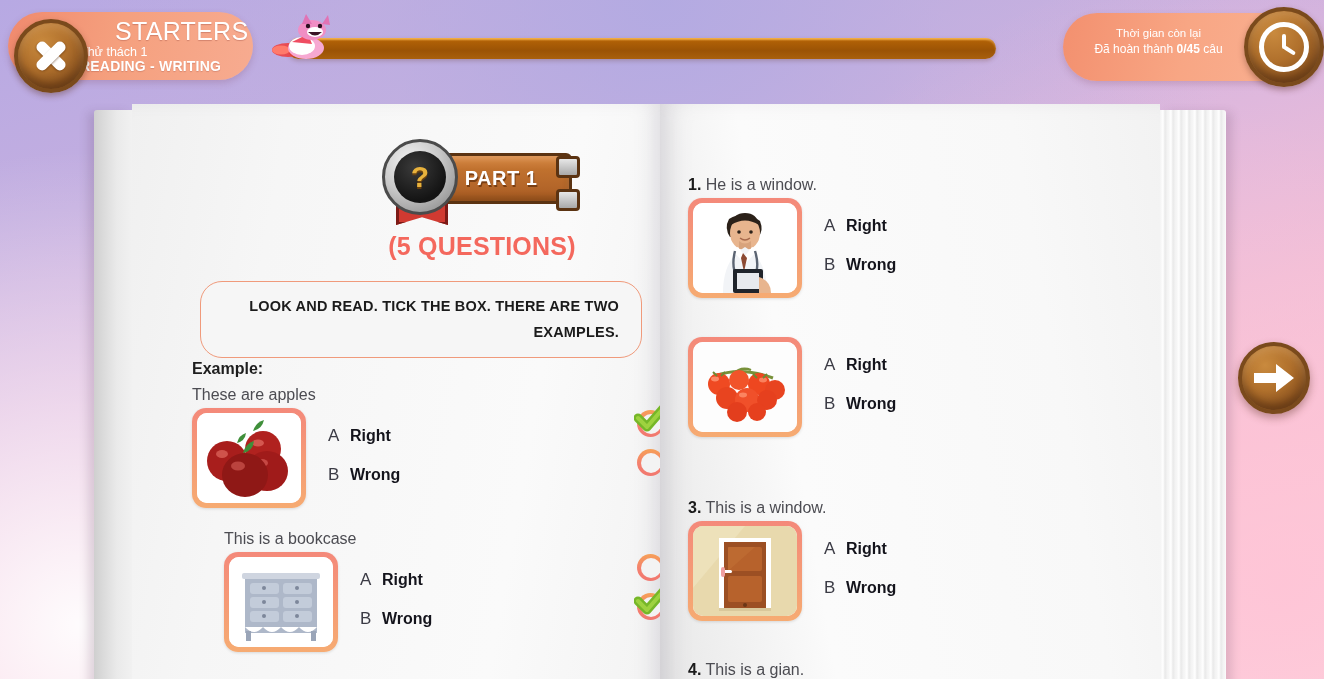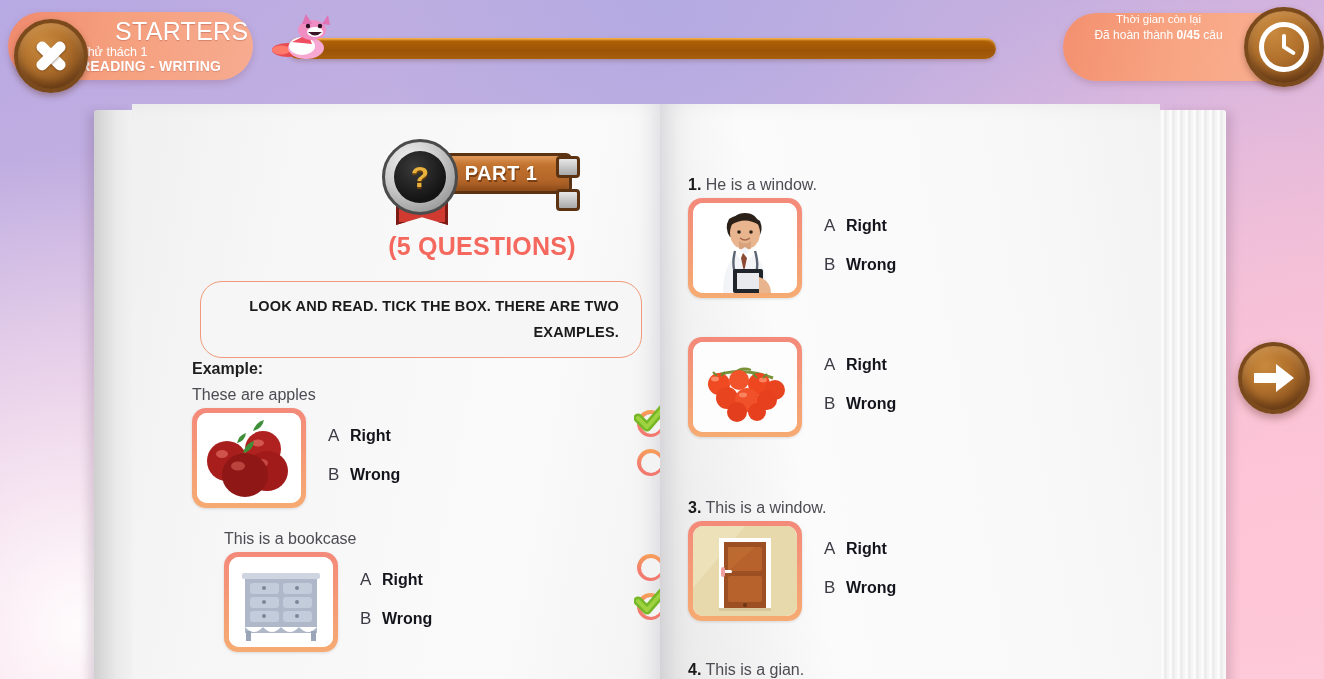--- a/index.html
+++ b/index.html
@@ -83,21 +83,21 @@
 
   
   .timer-panel {
     position: absolute; right: 18px; top: 13px;
     width: 243px; height: 68px;
     border-radius: 34px;
     background: linear-gradient(100deg, #f3906f 0%, #f8a684 50%, #f9b193 100%);
     box-shadow: 0 3px 7px rgba(120,60,80,0.22);
     color: #ffffff; text-align: center;
   }
-  .timer-label { font-size: 11.5px; padding-top: 0; margin-right: 52px; }
+  .timer-label { font-size: 11.5px; padding-top: 14px; margin-right: 52px; }
   .timer-value {
     font-size: 30px; font-weight: bold; line-height: 1.0;
     margin-right: 52px; margin-top: 1px;
     text-shadow: 0 2px 2px rgba(150,70,60,0.35);
   }
   .timer-done { font-size: 12px; margin-right: 52px; margin-top: 3px; }
   .timer-done b { font-weight: bold; }
   .clock-coin {
     position: absolute; right: -18px; top: -6px;
     width: 80px; height: 80px; border-radius: 50%;
@@ -148,21 +148,21 @@
   }
   .page-right {
     left: 566px; width: 500px;
     background: linear-gradient(260deg, #f2f2f2 0%, #f8f8f8 25%, #fbfbfb 70%, #e7e7e7 100%);
     box-shadow: inset 16px 0 24px -10px rgba(120,110,130,0.25);
   }
 
   
   .part-wrap { position: absolute; left: 250px; top: 35px; width: 196px; height: 76px; }
   .part-plank {
-    position: absolute; left: 38px; top: 14px; width: 152px; height: 41px;
+    position: absolute; left: 38px; top: 14px; width: 152px; height: 51px;
     border-radius: 6px;
     background: linear-gradient(180deg, #d88a48 0%, #c0712e 30%, #b5672a 65%, #a85c22 100%);
     border: 3px solid #5b3312;
     box-shadow: inset 0 -4px 6px rgba(90,45,10,0.4), inset 0 3px 5px rgba(255,210,160,0.3);
     display: flex; align-items: center; justify-content: center; text-align: center;
   }
   .part-plank span {
     color: #fff; font-weight: bold; font-size: 20px; letter-spacing: 0.5px;
     text-shadow: 1px 2px 0 rgba(110,55,15,0.85);
     padding-left: 10px;

